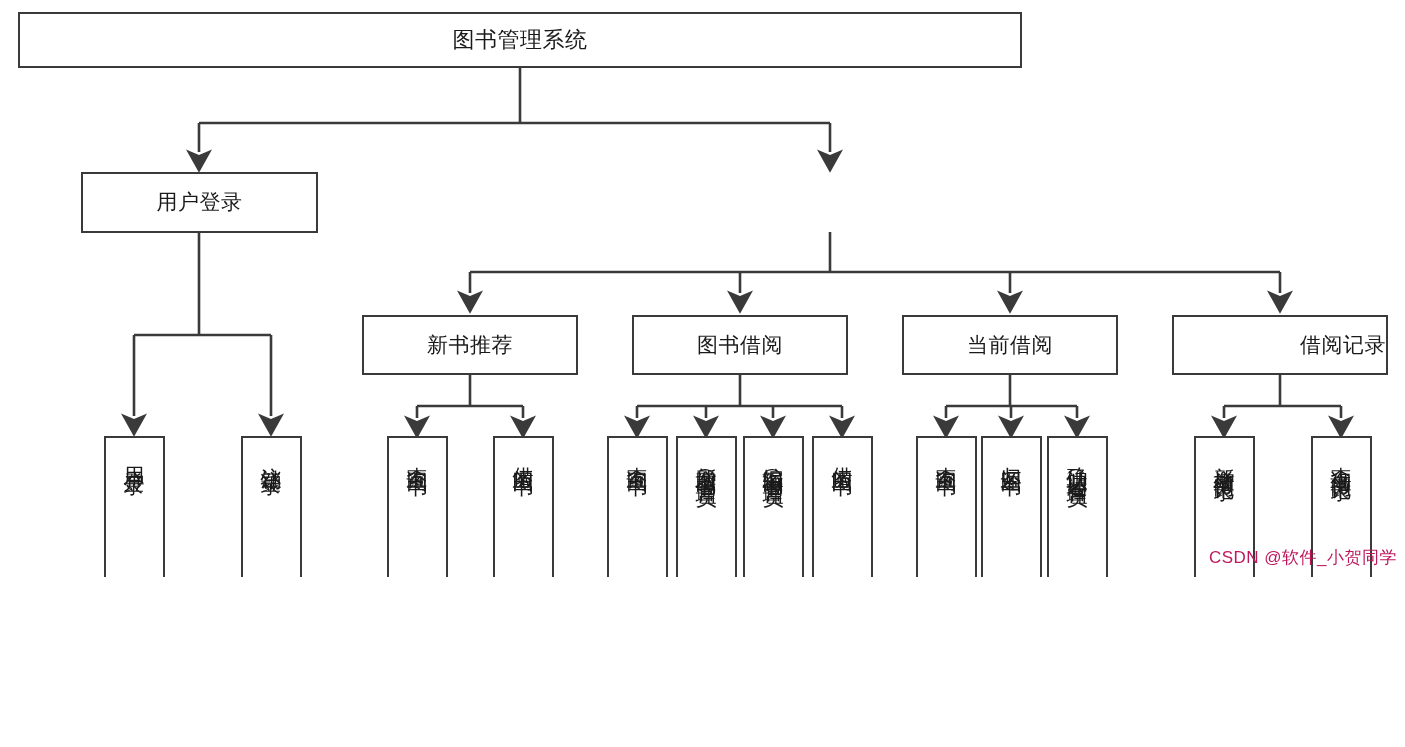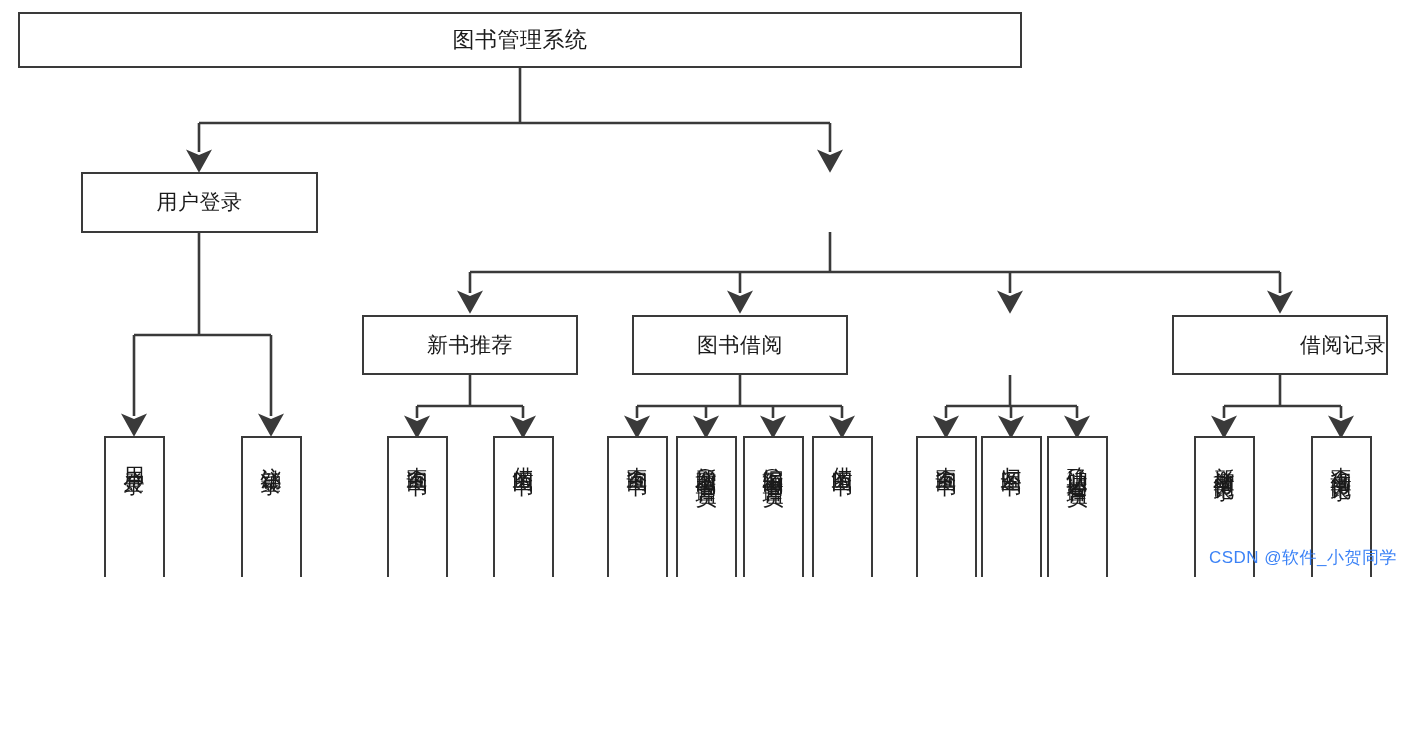--- a/index.html
+++ b/index.html
@@ -58,21 +58,21 @@
     font-size: 21px;
     letter-spacing: 3px;
     line-height: 1;
     white-space: nowrap;
   }
   .watermark {
     position: absolute;
     right: 8px;
     bottom: 8px;
     font-size: 17px;
-    color: #3b82f6;
+    color: #be185d;
     z-index: 5;
     white-space: nowrap;
     letter-spacing: 0.5px;
   }
 </style>
 </head>
 <body>
 
 <div id="canvas">
 
@@ -133,20 +133,23 @@
   <div class="node horiz" style="left:81px; top:172px; width:237px; height:61px;">
     <span class="cap">用户登录</span>
   </div>
 
   <div class="node horiz" style="left:362px; top:315px; width:216px; height:60px;">
     <span class="cap">新书推荐</span>
   </div>
   <div class="node horiz" style="left:632px; top:315px; width:216px; height:60px;">
     <span class="cap">图书借阅</span>
   </div>
+  <div class="node horiz" style="left:902px; top:315px; width:216px; height:60px;">
+    <span class="cap">当前借阅</span>
+  </div>
   <div class="node horiz" style="left:1172px; top:315px; width:216px; height:60px;justify-content:flex-end;">
     <span class="cap">借阅记录</span>
   </div>
 
   <div class="node vert" style="left:104px; top:436px; width:61px; height:298px;">
     <span class="cap">用户登录</span>
   </div>
   <div class="node vert" style="left:241px; top:436px; width:61px; height:298px;">
     <span class="cap">注销登录</span>
   </div>

